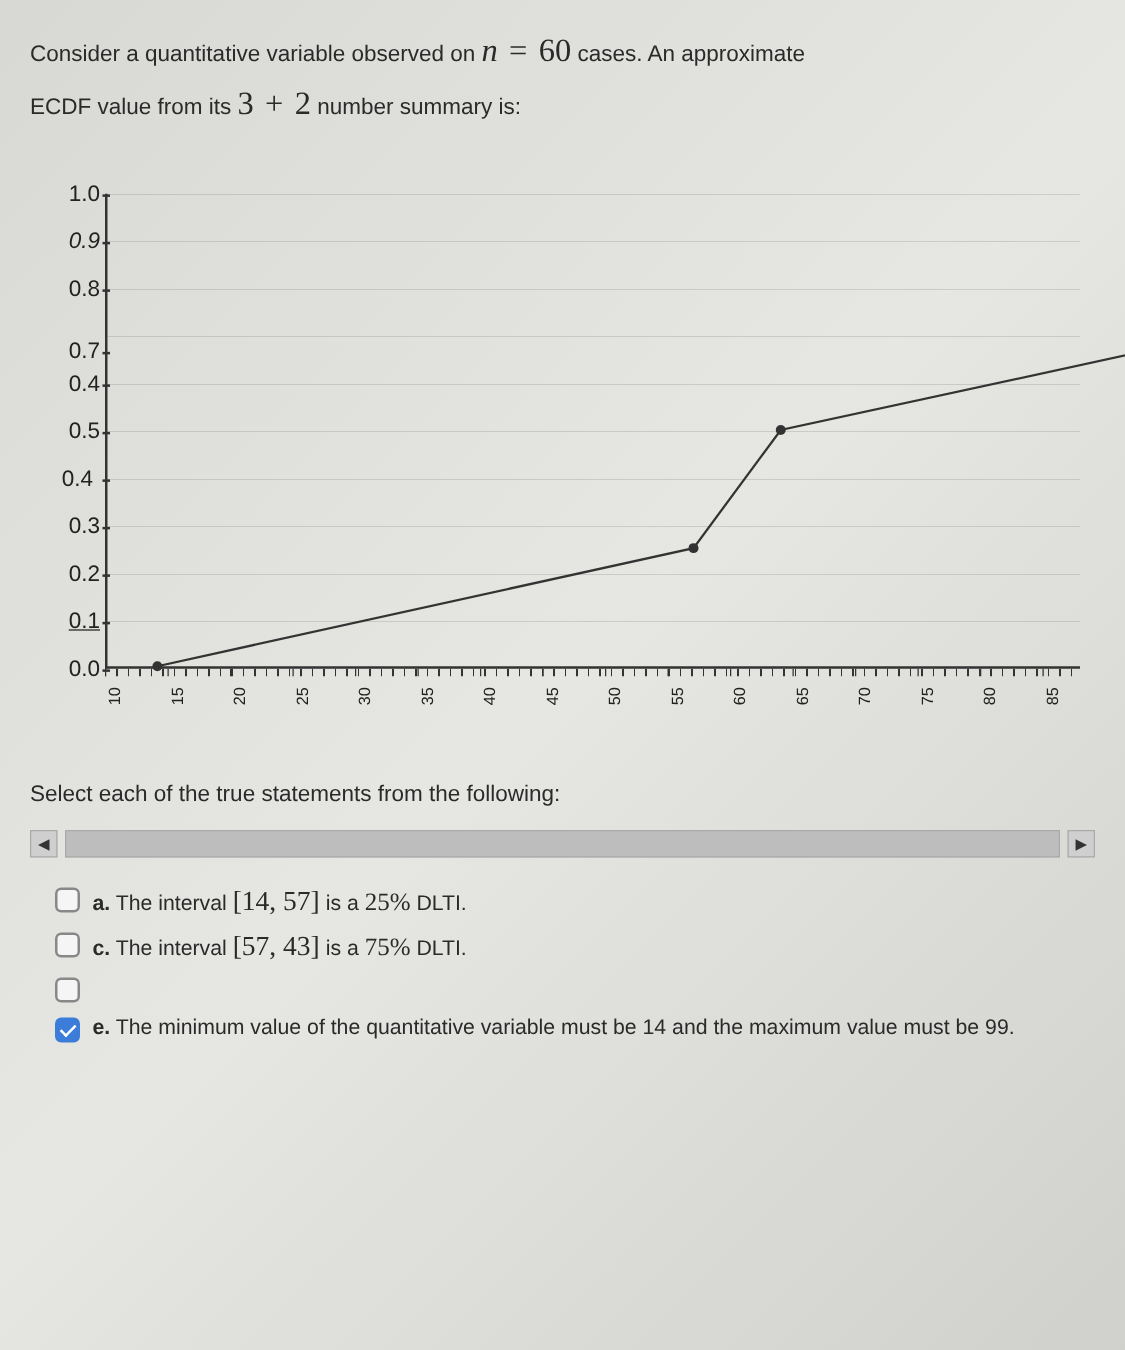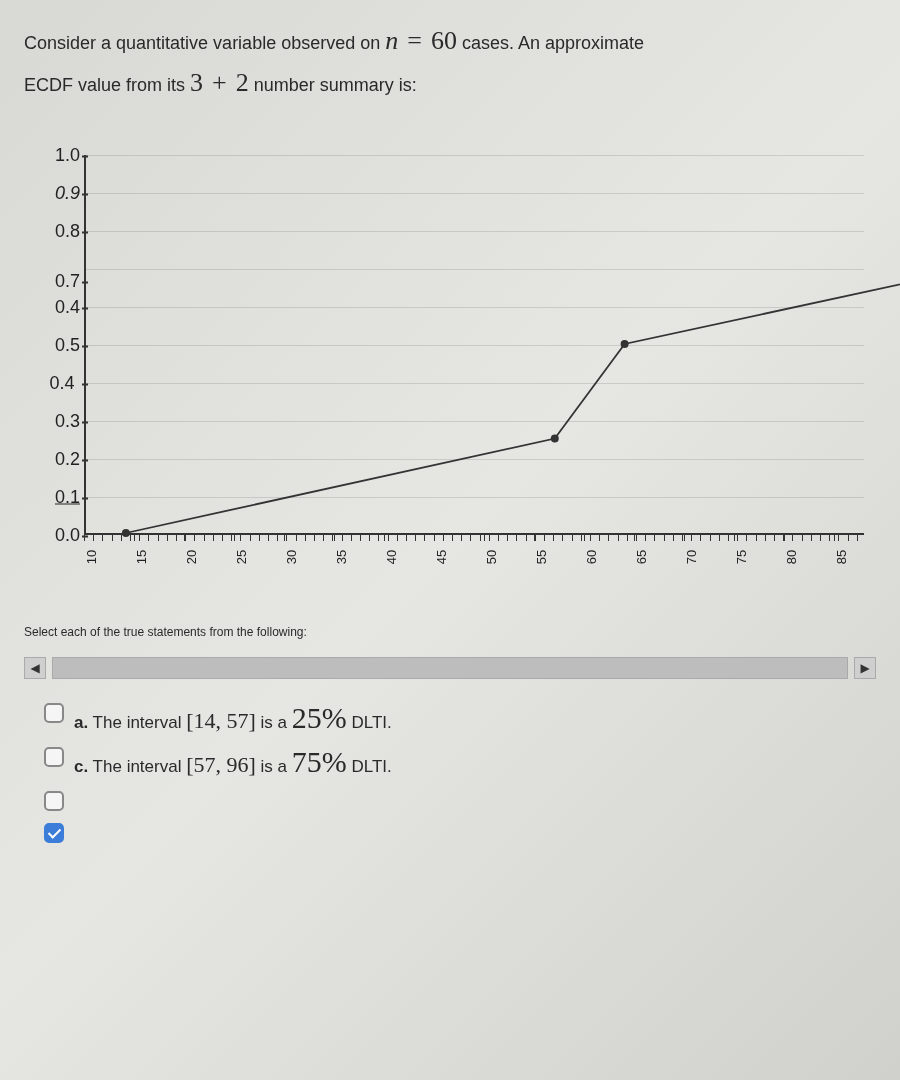--- a/index.html
+++ b/index.html
@@ -50,21 +50,21 @@
   }
   .xtick-mark {
     position: absolute; top: 0; width: 1px; height: 6px; background: #333;
   }
   .minor-ticks {
     position: absolute; top: 0; left: 0; right: 0; height: 6px;
     background: repeating-linear-gradient(to right,#333 0,#333 1px,transparent 1px,transparent 9.2px);
   }
   svg.line { position: absolute; inset: 0; width: 100%; height: 100%; overflow: visible; }
 
-  .prompt2 { margin: 30px 0 18px 0; font-size: 12px; }
+  .prompt2 { margin: 30px 0 18px 0; font-size: 18px; }
 
   .scroll-row {
     display: flex; align-items: center; gap: 6px; margin-bottom: 22px;
   }
   .scroll-btn {
     width: 22px; height: 22px; background: #cfcfcf; border: 1px solid #aaa;
     display: flex; align-items: center; justify-content: center;
     font-size: 12px; color: #333;
   }
   .scroll-track {
@@ -78,21 +78,21 @@
     background: #f5f5f5; flex-shrink: 0; margin-top: 2px;
     display: flex; align-items: center; justify-content: center;
   }
   .checkbox.checked { background: #3b7dd8; border-color: #3b7dd8; }
   .checkbox.checked::after {
     content: ""; width: 5px; height: 10px; border: solid #fff;
     border-width: 0 2px 2px 0; transform: rotate(45deg); margin-bottom: 2px;
   }
   .opt-label b { font-weight: bold; }
   .bracket { font-family: "Times New Roman", serif; font-size: 22px; }
-  .pct { font-family: "Times New Roman", serif; font-size: 30px; }
+  .pct { font-family: "Times New Roman", serif; font-size: 20px; }
 </style>
 </head>
 <body>
 
 <div class="question-text">
   <span>Consider a quantitative variable observed on </span>
   <span class="mathvar">n</span>
   <span class="mathop">=</span>
   <span class="mathnum">60</span>
   <span> cases. An approximate</span><br>
@@ -172,21 +172,22 @@
   </div>
 </div>
 
 <div class="options" id="options">
     <div class="opt">
       <div class="checkbox"></div>
       <div class="opt-label"><b><span>a.</span></b> <span>The interval </span><span class="bracket">[14, 57]</span><span> is a </span><span class="pct">25%</span><span> DLTI.</span></div>
     </div>
     <div class="opt">
       <div class="checkbox"></div>
-      <div class="opt-label"><b><span>c.</span></b> <span>The interval </span><span class="bracket">[57, 96]</span><span> is a </span><span class="pct">75%</span><span> DLTI.</span></div>
+      <div class="opt-label"><b><span>c.</span></b> <span>The interval </span><span class="bracket">[57, 43]</span><span> is a </span><span class="pct">75%</span><span> DLTI.</span></div>
     </div>
     <div class="opt">
       <div class="checkbox"></div>
     </div>
     <div class="opt">
       <div class="checkbox checked"></div>
+      <div class="opt-label"><b><span>e.</span></b> <span>The minimum value of the quantitative variable must be 14 and the maximum value must be 99.</span></div>
     </div>
   </div>
 
 </body></html>

